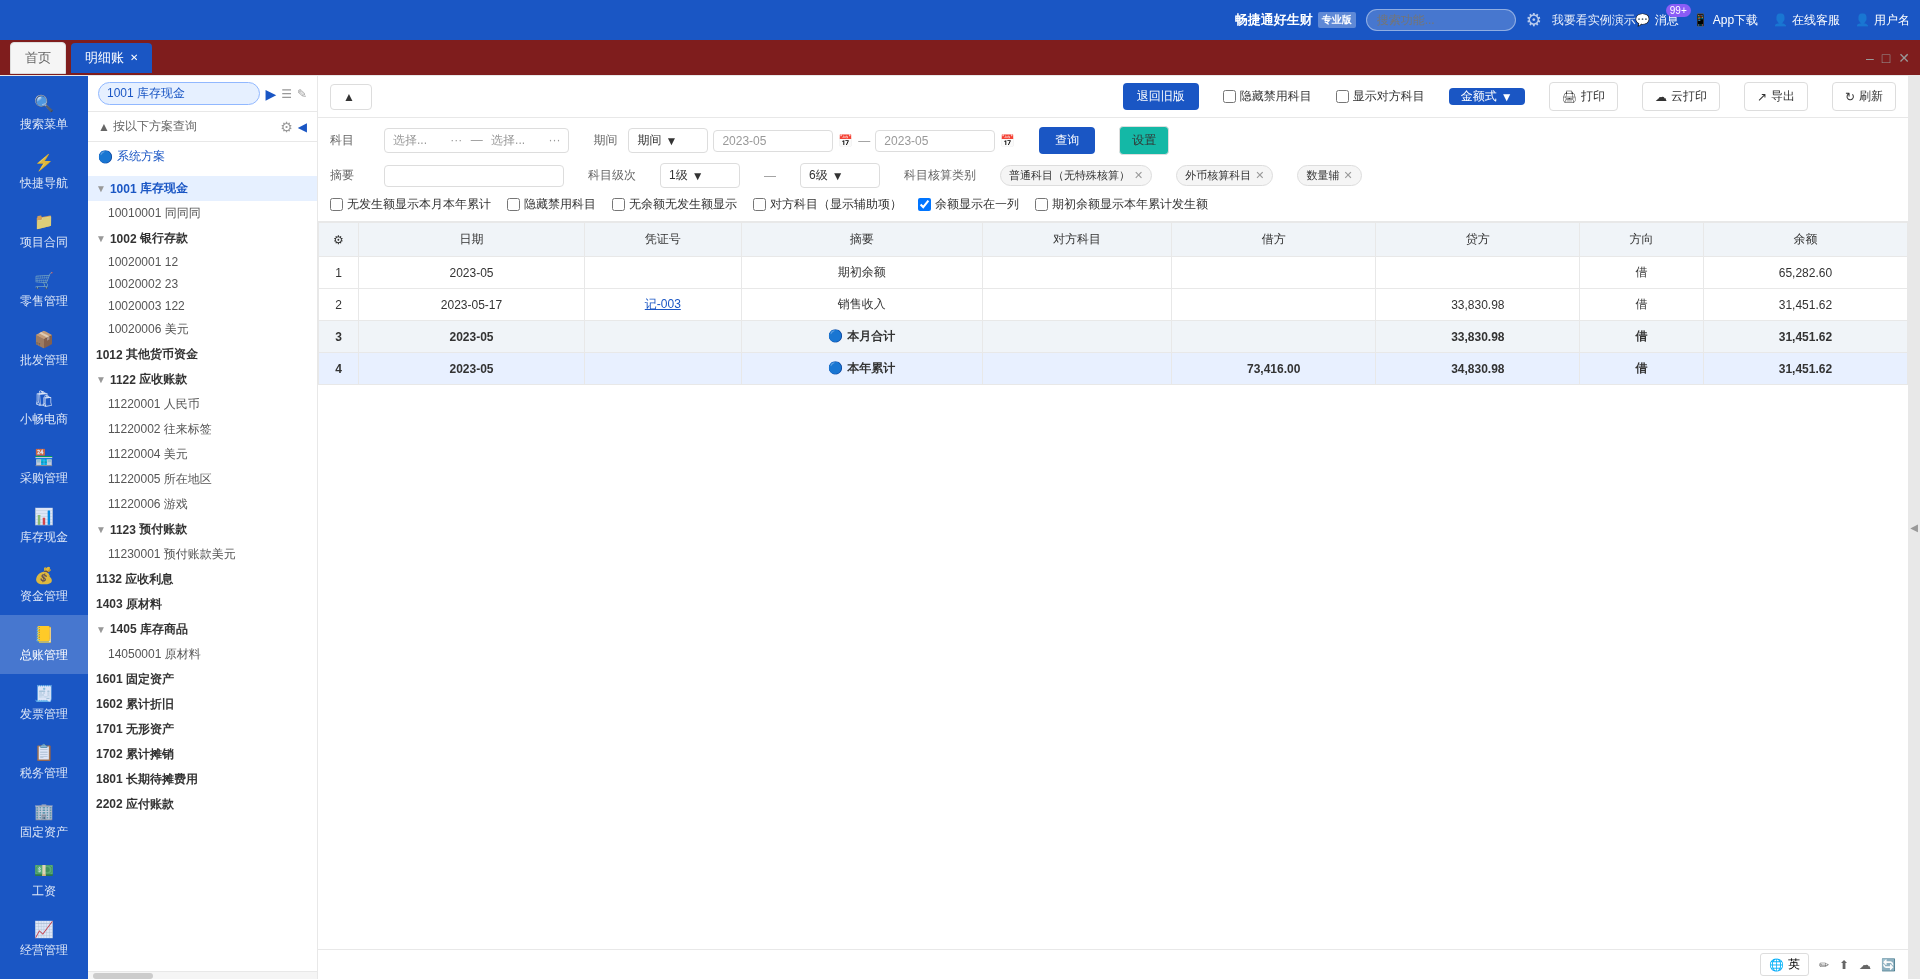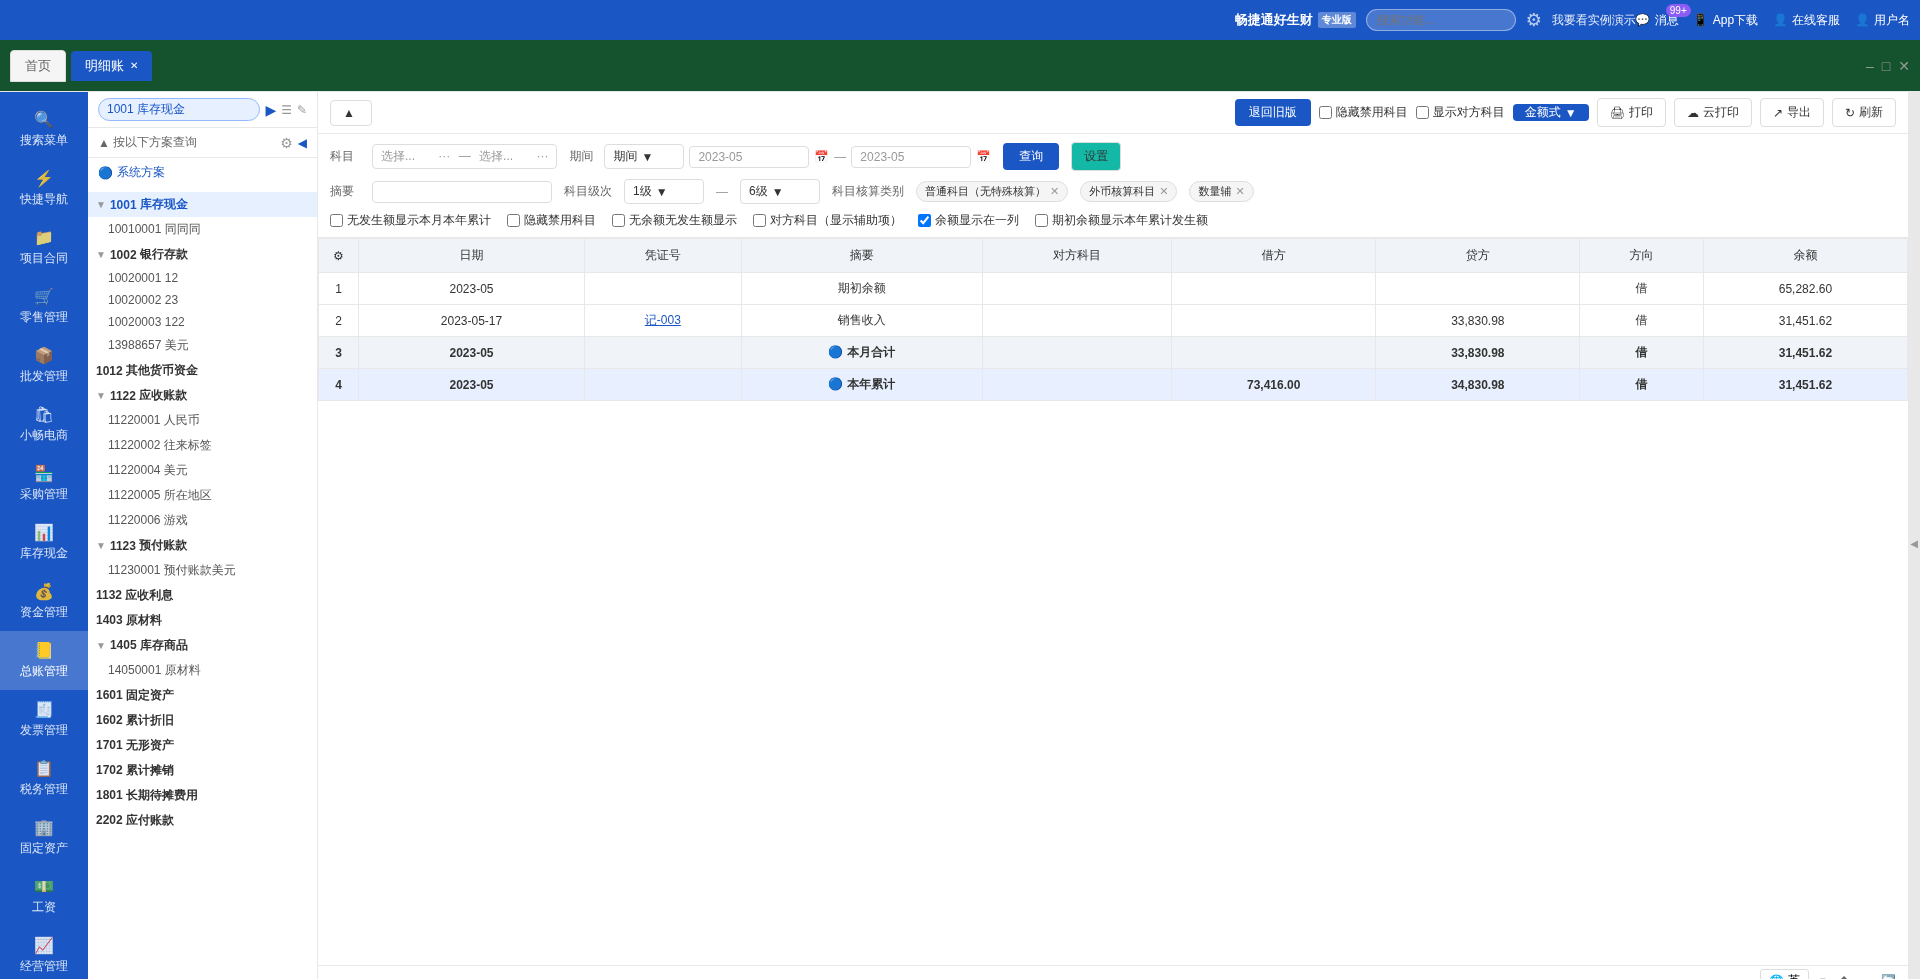--- a/index.html
+++ b/index.html
@@ -18,22 +18,22 @@
     .top-bar-left { display: flex; align-items: center; gap: 10px; }
     .top-bar-logo { font-size: 13px; font-weight: bold; color: white; display: flex; align-items: center; gap: 5px; }
     .top-bar-logo .sub { font-size: 10px; background: rgba(255,255,255,0.3); padding: 1px 4px; border-radius: 2px; }
     .top-bar-right { display: flex; align-items: center; gap: 15px; font-size: 12px; }
     .badge-btn { position: relative; display: flex; align-items: center; gap: 4px; cursor: pointer; }
     .badge { background: #8b5cf6; color: white; font-size: 10px; padding: 1px 4px; border-radius: 8px; position: absolute; top: -8px; right: -12px; }
     .search-bar-top { background: rgba(255,255,255,0.2); border: 1px solid rgba(255,255,255,0.4); border-radius: 12px; padding: 3px 10px; color: white; font-size: 12px; width: 150px; }
 
     
     .tab-bar {
-      height: 52px;
-      background: #14532d;
+      height: 36px;
+      background: #7f1d1d;
       border-bottom: 1px solid #e8e8e8;
       display: flex;
       align-items: center;
       padding: 0 10px;
       gap: 5px;
     }
     .tab { padding: 6px 14px; border-radius: 4px 4px 0 0; cursor: pointer; font-size: 13px; display: flex; align-items: center; gap: 6px; }
     .tab.active { background: #1a56c4; color: white; }
     .tab.inactive { background: #f5f5f5; color: #666; border: 1px solid #ddd; }
     .tab-close { cursor: pointer; font-size: 10px; }
@@ -110,37 +110,37 @@
     .toolbar {
       background: #fff;
       border-bottom: 1px solid #e8e8e8;
       padding: 6px 12px;
       display: flex;
       align-items: center;
       gap: 8px;
       flex-wrap: wrap;
     }
     .toolbar-left { display: flex; align-items: center; gap: 8px; flex: 1; }
-    .toolbar-right { display: flex; align-items: center; gap: 8px; }
+    .toolbar-right { display: flex; align-items: center; gap: 24px; }
     .btn-primary { background: #1a56c4; color: white; border: none; padding: 5px 14px; border-radius: 4px; cursor: pointer; font-size: 12px; }
     .btn-default { background: white; color: #333; border: 1px solid #ddd; padding: 5px 12px; border-radius: 4px; cursor: pointer; font-size: 12px; display: flex; align-items: center; gap: 4px; }
     .btn-dropdown { background: #1a56c4; color: white; border: none; padding: 0 12px; border-radius: 4px; cursor: pointer; font-size: 12px; display: flex; align-items: center; gap: 4px; }
     .checkbox-group { display: flex; align-items: center; gap: 4px; font-size: 12px; color: #333; }
     input[type="checkbox"] { cursor: pointer; }
 
     
     .filter-panel {
       background: #fff;
       border-bottom: 1px solid #e8e8e8;
       padding: 8px 12px;
       display: flex;
       flex-direction: column;
       gap: 8px;
     }
-    .filter-row { display: flex; align-items: center; gap: 12px; }
+    .filter-row { display: flex; align-items: center; gap: 24px; }
     .filter-label { color: #666; font-size: 12px; min-width: 30px; }
     .filter-input { border: 1px solid #ddd; border-radius: 4px; padding: 3px 8px; font-size: 12px; min-width: 120px; color: #999; }
     .filter-select { border: 1px solid #ddd; border-radius: 4px; padding: 3px 8px; font-size: 12px; min-width: 80px; display: flex; align-items: center; gap: 4px; color: #333; background: white; cursor: pointer; }
     .date-range { display: flex; align-items: center; gap: 5px; font-size: 12px; }
     .separator { color: #999; }
     .query-btn { background: #1a56c4; color: white; border: none; padding: 5px 16px; border-radius: 4px; cursor: pointer; font-size: 12px; }
     .setting-btn { background: #14b8a6; color: #333; border: 1px solid #ddd; padding: 5px 12px; border-radius: 4px; cursor: pointer; font-size: 12px; }
     .tag-chip { background: #f5f5f5; border: 1px solid #ddd; border-radius: 12px; padding: 2px 8px; font-size: 11px; display: flex; align-items: center; gap: 4px; }
     .tag-chip .close { color: #999; cursor: pointer; }
     .plan-btn { display: flex; align-items: center; gap: 4px; color: #1a56c4; cursor: pointer; font-size: 12px; }
@@ -327,21 +327,21 @@
       <div class="tree-item level2">
           <span>10020001 12</span>
         </div>
       <div class="tree-item level2">
           <span>10020002 23</span>
         </div>
       <div class="tree-item level2">
           <span>10020003 122</span>
         </div>
       <div class="tree-item level2">
-          <span>13988657 美元</span>
+          <span>10020006 美元</span>
         </div>
 
       <div class="tree-item level1">
         <span>1012</span>&nbsp;<span>其他货币资金</span>
       </div>
 
       <div class="tree-item level1">
         <span class="tree-toggle">▼</span>
         <span>1122</span>&nbsp;<span>应收账款</span>
       </div>

